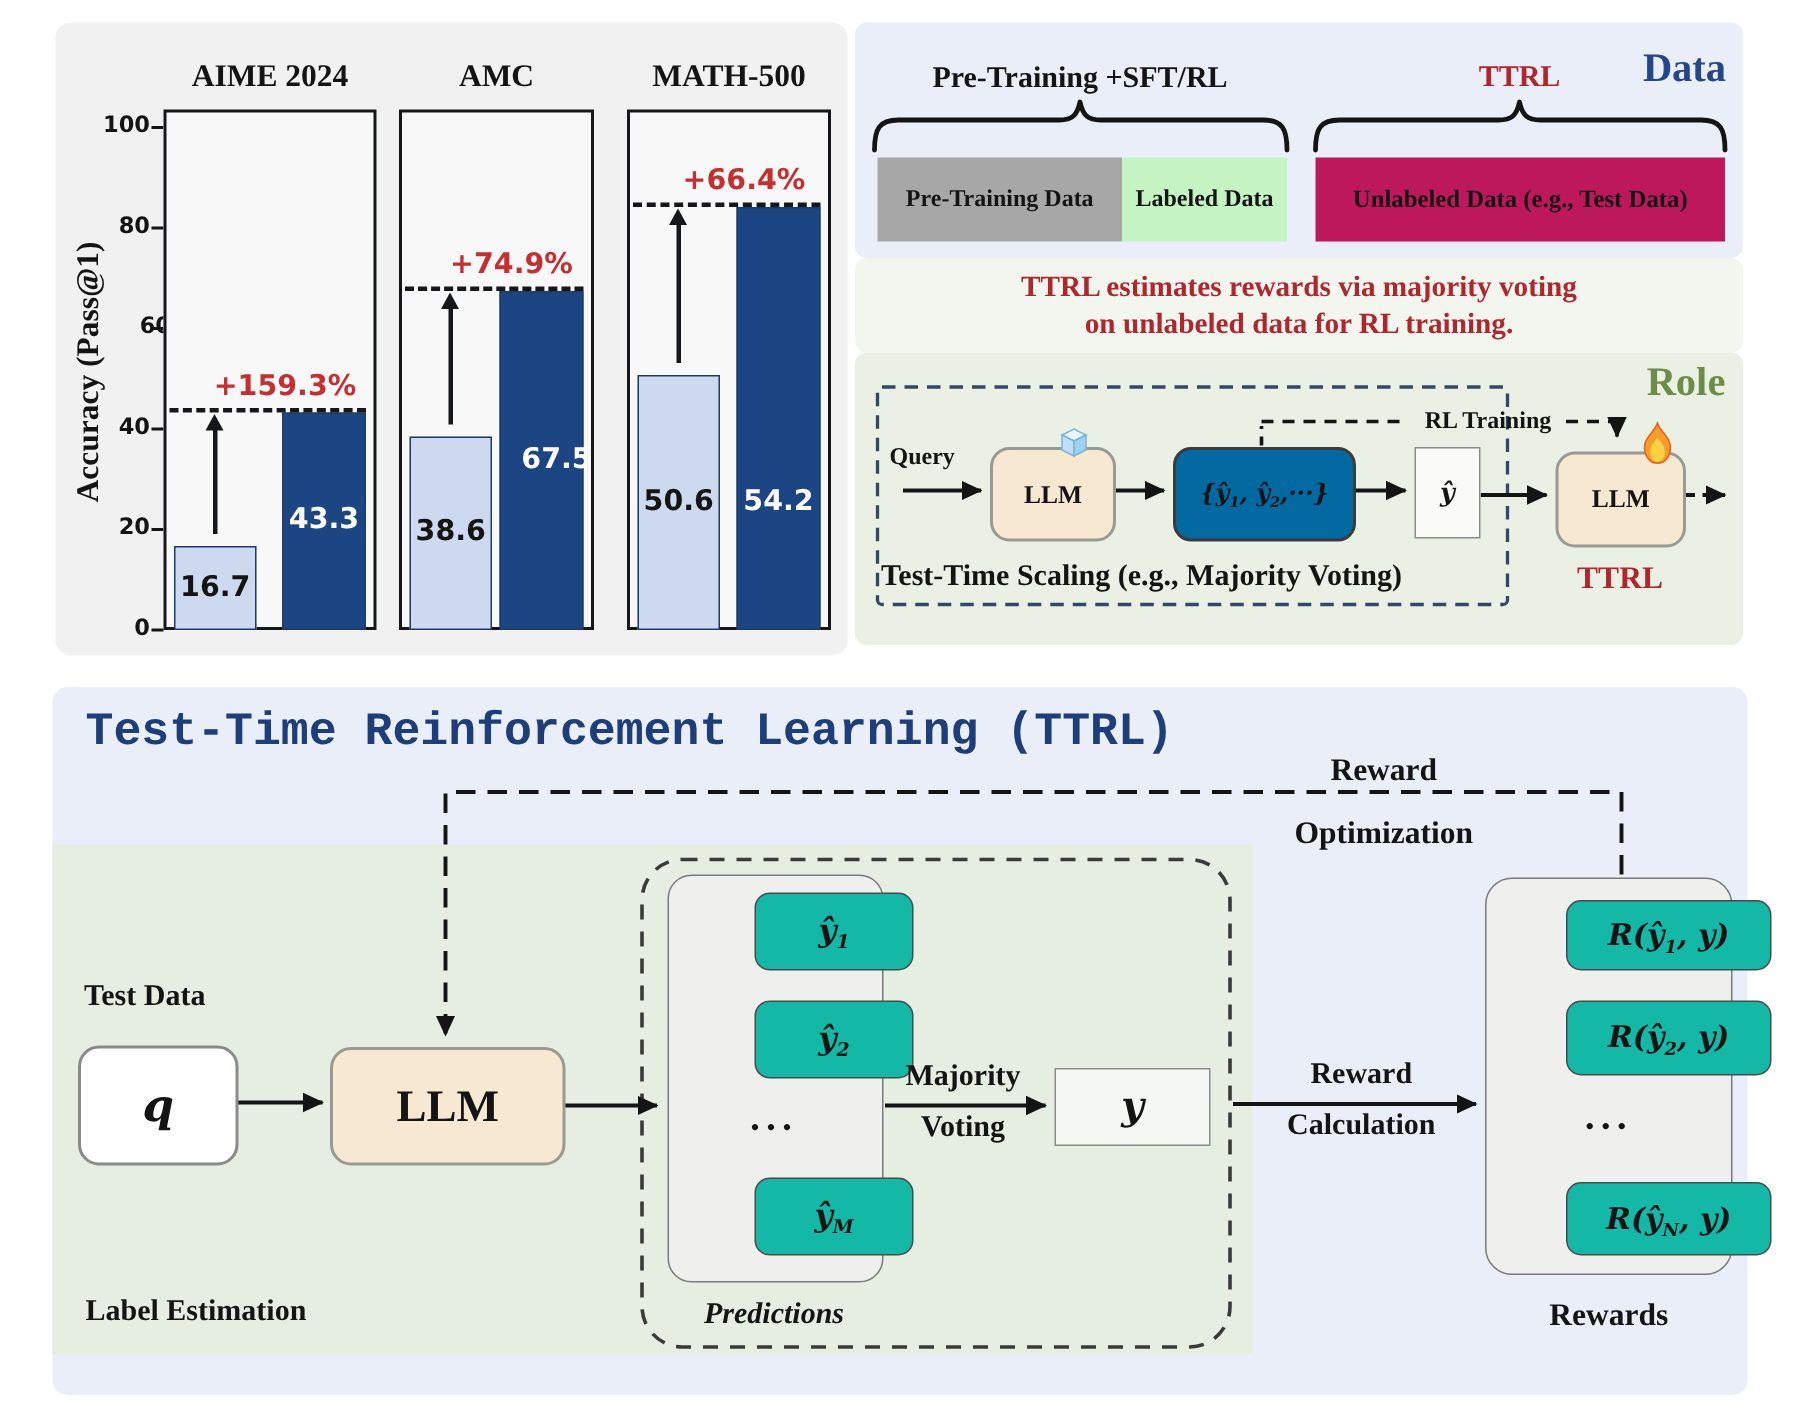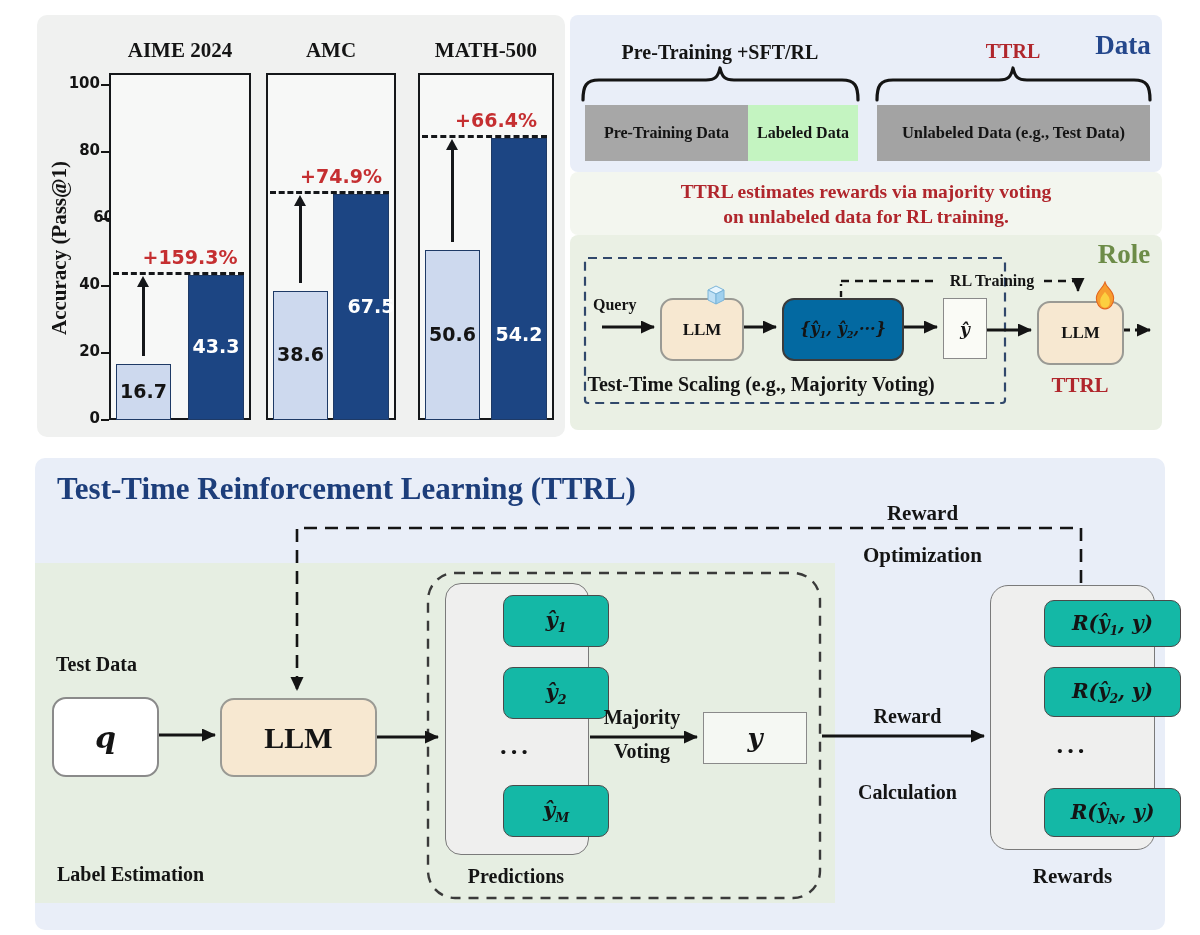--- a/index.html
+++ b/index.html
@@ -124,21 +124,21 @@
   <div class="abs lift serif ctr" style="left:595px;top:38px;width:250px;height:28px;font-size:20px;color:#141414;">Pre-Training +SFT/RL</div>
   <div class="abs lift serif ctr red" style="left:960px;top:38px;width:106px;height:26px;font-size:20px;">TTRL</div>
   <div class="abs lift serif ctr navy" style="left:1088px;top:28px;width:70px;height:34px;font-size:27px;">Data</div>
 
   <div class="abs lift serif ctr" style="left: 585px; top: 105px; width: 163px; height: 56px; background: rgb(167, 167, 167);">
     <span style="font-size:16px;color:#141414;">Pre-Training Data</span>
   </div>
   <div class="abs lift serif ctr" style="left: 748px; top: 105px; width: 110px; height: 56px; background: rgb(196, 244, 193);">
     <span style="font-size:16px;color:#141414;">Labeled Data</span>
   </div>
-  <div class="abs lift serif ctr" style="left: 877px; top: 105px; width: 273px; height: 56px; background: #a3a3a3;">
+  <div class="abs lift serif ctr" style="left: 877px; top: 105px; width: 273px; height: 56px; background: #be185d;">
     <span style="font-size:16.5px;color:#141414;">Unlabeled Data (e.g., Test Data)</span>
   </div>
 
   <div class="abs lift serif ctr red" style="left:570px;top:204px;width:592px;height:26px;font-size:19.5px;">on unlabeled data for RL training.</div>
   <div class="abs lift serif ctr red" style="left:570px;top:179px;width:592px;height:26px;font-size:19.5px;">TTRL estimates rewards via majority voting</div>
 
   <div class="abs lift serif ctr olive" style="left:1088px;top:238px;width:72px;height:32px;font-size:27px;">Role</div>
   <div class="abs lift serif" style="left:593px;top:296px;font-size:16px;color:#141414;">Query</div>
 
   <div class="abs lift tanbox ctr" style="left:660px;top:298px;width:80px;height:59px;">
@@ -164,21 +164,21 @@
     <span class="serif" style="font-size:17px;color:#141414;">LLM</span>
   </div>
   <svg class="abs lift" style="left:1092px;top:281px;" width="26" height="30" viewBox="0 0 24 28">
     <path d="M12 1 C13 6,19 8,20 15 C20.5 21,17 26,12 26 C7 26,3.5 21,4 15 C4.7 9,10 7,12 1 Z" fill="#f79d2e" stroke="#e2641f" stroke-width="1"></path>
     <path d="M12 10 C14 13,16.5 14.5,16.5 19 C16.5 23,14.5 25,12 25 C9.5 25,7.5 23,7.5 19 C7.5 15,10 13,12 10 Z" fill="#fcd040"></path>
   </svg>
 
   <div class="abs lift serif ctr" style="left:585px;top:371px;width:352px;height:26px;font-size:20px;color:#141414;">Test-Time Scaling (e.g., Majority Voting)</div>
   <div class="abs lift serif ctr red" style="left:1040px;top:371px;width:80px;height:28px;font-size:21px;">TTRL</div>
 
-  <div class="abs lift serif" style="left:57px;top:471px;width:920px;font-size:31px;color:#1d3e7b;">Test-Time Reinforcement Learning (TTRL)</div>
+  <div class="abs lift serif" style="left:57px;top:471px;width:920px;font-size:31px;color:#1d3e7b;font-family:Liberation Mono, monospace;">Test-Time Reinforcement Learning (TTRL)</div>
 
   <div class="abs lift serif ctr" style="left:850px;top:499px;width:145px;height:28px;font-size:21px;color:#141414;">Reward</div>
   <div class="abs lift serif ctr" style="left:845px;top:541px;width:155px;height:28px;font-size:21px;color:#141414;">Optimization</div>
 
   <div class="abs lift serif" style="left:56px;top:653px;font-size:20px;color:#141414;">Test Data</div>
 
   <div class="abs lift ctr" style="left:52px;top:697px;width:103px;height:76px;background:#ffffff;border:2px solid #8a8a8a;border-radius:14px;">
     <span class="math" style="font-size:30px;color:#141414;">q</span>
   </div>
 
@@ -190,33 +190,33 @@
   <div class="abs lift itembox ctr" style="left:463px;top:595px;width:104px;height:50px;">
     <span class="math" style="font-size:21px;color:#141414;"><span>ŷ</span><sub>1</sub></span>
   </div>
   <div class="abs lift itembox ctr" style="left:463px;top:667px;width:104px;height:50px;">
     <span class="math" style="font-size:21px;color:#141414;"><span>ŷ</span><sub>2</sub></span>
   </div>
   <div class="abs lift serif ctr" style="left:463px;top:735px;width:104px;height:34px;font-size:26px;color:#141414;letter-spacing:2px;">···</div>
   <div class="abs lift itembox ctr" style="left:463px;top:785px;width:104px;height:50px;">
     <span class="math" style="font-size:21px;color:#141414;"><span>ŷ</span><sub>M</sub></span>
   </div>
-  <div class="abs lift serif ctr" style="left:440px;top:862px;width:152px;height:28px;font-size:20px;color:#141414;">Predictions</div>
+  <div class="abs lift serif ctr" style="left:440px;top:862px;width:152px;height:28px;font-size:20px;color:#141414;font-style:italic;">Predictions</div>
 
   <div class="abs lift serif" style="left:57px;top:863px;font-size:20px;color:#141414;">Label Estimation</div>
 
   <div class="abs lift serif ctr" style="left:592px;top:704px;width:100px;height:26px;font-size:20px;color:#141414;">Majority</div>
   <div class="abs lift serif ctr" style="left:592px;top:738px;width:100px;height:26px;font-size:20px;color:#141414;">Voting</div>
 
   <div class="abs lift ctr" style="left:703px;top:712px;width:102px;height:50px;background:#f5f8f3;border:1.6px solid #8a8a8a;">
     <span class="math" style="font-size:26px;color:#141414;">y</span>
   </div>
 
   <div class="abs lift serif ctr" style="left:840px;top:703px;width:135px;height:26px;font-size:20px;color:#141414;">Reward</div>
-  <div class="abs lift serif ctr" style="left:840px;top:737px;width:135px;height:26px;font-size:20px;color:#141414;margin-top:42px;">Calculation</div>
+  <div class="abs lift serif ctr" style="left:840px;top:737px;width:135px;height:26px;font-size:20px;color:#141414;">Calculation</div>
 
   <div class="abs lift graybox" style="left:990px;top:585px;width:163px;height:263px;border-radius:18px;"></div>
   <div class="abs lift itembox ctr" style="left:1004px;top:600px;width:135px;height:45px;">
     <span class="math" style="font-size:20px;color:#141414;"><span>R(ŷ</span><sub>1</sub><span>, y)</span></span>
   </div>
   <div class="abs lift itembox ctr" style="left:1004px;top:667px;width:135px;height:48px;">
     <span class="math" style="font-size:20px;color:#141414;"><span>R(ŷ</span><sub>2</sub><span>, y)</span></span>
   </div>
   <div class="abs lift serif ctr" style="left:1004px;top:735px;width:135px;height:32px;font-size:26px;color:#141414;letter-spacing:2px;">···</div>
   <div class="abs lift itembox ctr" style="left:1004px;top:788px;width:135px;height:47px;">

